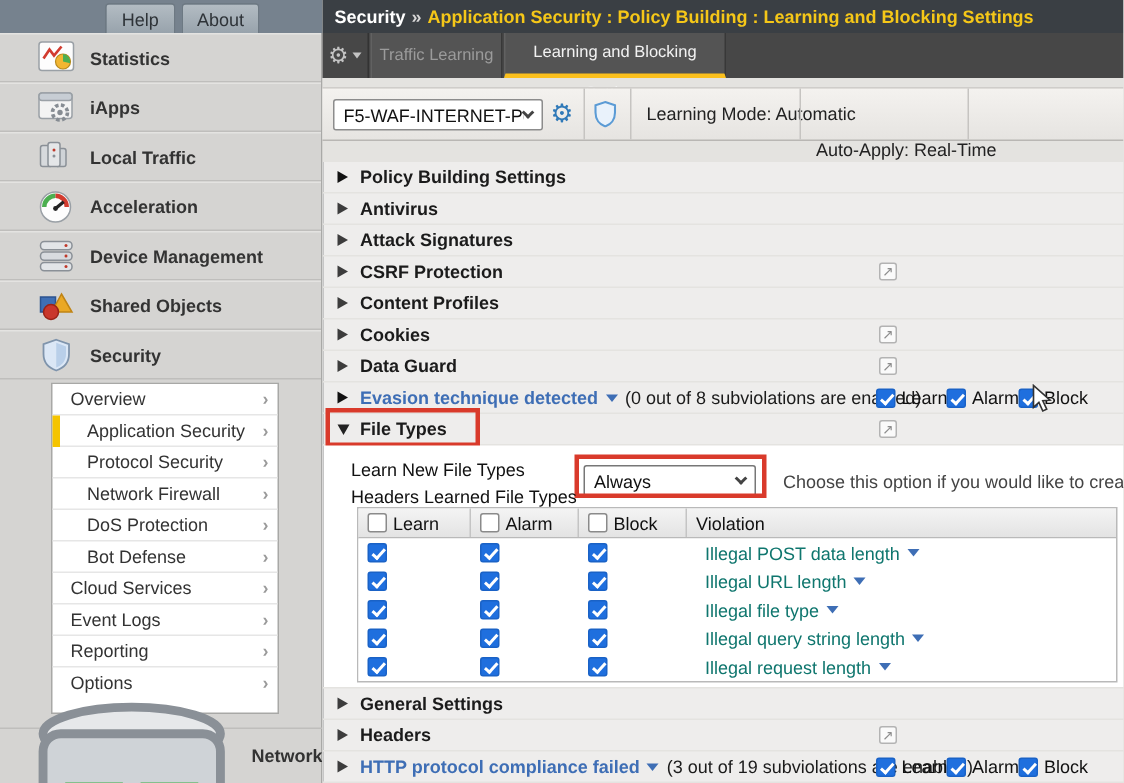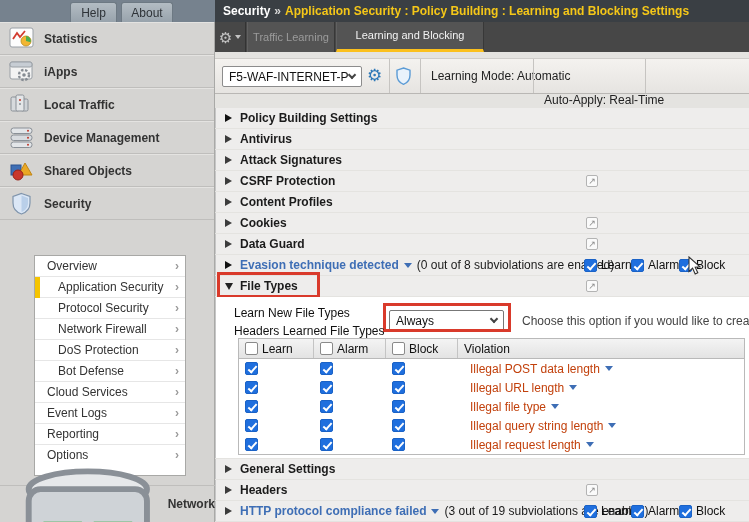--- a/index.html
+++ b/index.html
@@ -8,21 +8,21 @@
   #app { position:relative; width:749px; height:522px; overflow:hidden; }
 
   
   .nav-tabs { position:absolute; left:0; top:0; width:215px; height:22px; background:#76828e; border-bottom:0; }
   .nav-tab { position:absolute; top:2px; height:20px; line-height:20px; text-align:center;
              border-radius:3px 3px 0 0; font-size:12px; color:#2e3338; cursor:default;
              background:linear-gradient(#b3bcc3,#98a3ac); border:1px solid #6d7983; border-bottom:0; }
   .nav-tab.active { background:linear-gradient(#fdfdfb,#ebebe7); font-weight:bold; color:#1c1c1c;margin-top:30px; }
   .sidebar { position:absolute; left:0; top:22px; width:215px; height:500px; background:#d5d4d2; border-right:1px solid #a9a9a7; }
   .side-item { position:relative; height:33px; border-bottom:1px solid #bfbebc; border-top:1px solid #e4e3e1;
-               display:flex; align-items:center; padding-left:8px; cursor:default; }
+               display:flex; align-items:center; padding-left:24px; cursor:default; }
   .side-item .icn { width:27px; height:25px; margin-right:9px; flex:0 0 27px; }
   .side-label { font-weight:bold; color:#333; font-size:12px; }
   .submenu { position:absolute; left:34px; top:233px; width:152px; height:221px; background:#fff;
              border:1px solid #a8a8a6; }
   .sub-item { position:relative; height:21px; line-height:21px; border-bottom:1px solid #e6e6e6;
               color:#333; font-size:12px; cursor:default; }
   .sub-item:last-child { border-bottom:0; }
   .sub-item .txt1 { padding-left:12px; } .sub-item .txt2 { padding-left:23px; }
   .sub-item .chev { position:absolute; right:6px; top:0; color:#9a9a9a; font-size:12px; font-weight:bold; }
   .sub-item .yellow-bar { position:absolute; left:0; top:0; width:5px; height:21px; background:#f5c400; }
@@ -95,21 +95,21 @@
   .ft-input { position:absolute; left:147px; top:24px; width:45px; height:17px; border:1px solid #9a9a9a;
               font-family:"Liberation Sans",sans-serif; font-size:12px; text-align:center; color:#111; }
   .ft-table { position:absolute; left:22px; top:41px; width:507px; border:1px solid #b9b9b9; background:#fff; }
   .ft-thead { display:flex; height:20px; background:linear-gradient(#f4f4f4,#e3e3e3); border-bottom:1px solid #b9b9b9; }
   .ft-th { display:flex; align-items:center; padding-left:6px; border-right:1px solid #c4c4c4; font-size:12px; color:#111; }
   .ft-th:last-child { border-right:0; }
   .ft-th .cb { margin-right:4px; }
   .c1 { width:75px; } .c2 { width:72px; } .c3 { width:72px; } .c4 { flex:1; }
   .ft-tr { display:flex; height:19px; align-items:center; background:#fff; }
   .ft-td { padding-left:6px; display:flex; align-items:center; }
-  .v-link { color:#c2410c; font-weight:normal; cursor:pointer; padding-left:6px;text-align:center; }
+  .v-link { color:#0f766e; font-weight:normal; cursor:pointer; padding-left:6px;text-align:center; }
 
   
   .cursor { position:absolute; left:688px; top:256px; z-index:50; pointer-events:none; }
 </style>
 </head>
 <body>
 
 <div id="app">
 
   <div class="nav-tabs">
@@ -139,20 +139,30 @@
     </div>
     <div class="side-item">
       <svg class="icn" viewBox="0 0 27 25">
           <rect x="3" y="5" width="8" height="14" rx="1.5" fill="#d7dadd" stroke="#8a9097"></rect>
           <rect x="13" y="7" width="7" height="12" rx="1.5" fill="#cfd3d7" stroke="#8a9097"></rect>
           <rect x="8" y="3" width="8" height="16" rx="1.5" fill="#e4e6e8" stroke="#8a9097"></rect>
           <circle cx="12" cy="8" r="1" fill="#c0392b"></circle>
           <circle cx="12" cy="12" r="1" fill="#8a9097"></circle>
         </svg>
       <span class="side-label">Local Traffic</span>
+    </div>
+    <div class="side-item">
+      <svg class="icn" viewBox="0 0 27 25">
+          <circle cx="13" cy="13" r="10" fill="#fdfdfd" stroke="#9aa0a6"></circle>
+          <path d="M5.5 13 A7.5 7.5 0 0 1 13 5.5" stroke="#4caf50" stroke-width="3" fill="none"></path>
+          <path d="M13 5.5 A7.5 7.5 0 0 1 20.5 13" stroke="#d23b2f" stroke-width="3" fill="none"></path>
+          <line x1="13" y1="14" x2="18.5" y2="9.5" stroke="#222" stroke-width="2.2"></line>
+          <circle cx="13" cy="14" r="1.6" fill="#222"></circle>
+        </svg>
+      <span class="side-label">Acceleration</span>
     </div>
     <div class="side-item">
       <svg class="icn" viewBox="0 0 27 25">
           <rect x="3" y="3" width="21" height="5.5" rx="2.5" fill="#e2e5e8" stroke="#8a9097"></rect>
           <rect x="3" y="10" width="21" height="5.5" rx="2.5" fill="#d8dbdf" stroke="#8a9097"></rect>
           <rect x="3" y="17" width="21" height="5.5" rx="2.5" fill="#e2e5e8" stroke="#8a9097"></rect>
           <circle cx="20" cy="5.7" r="1" fill="#c0392b"></circle>
           <circle cx="20" cy="12.7" r="1" fill="#c0392b"></circle>
           <circle cx="20" cy="19.7" r="1" fill="#c0392b"></circle>
         </svg>

